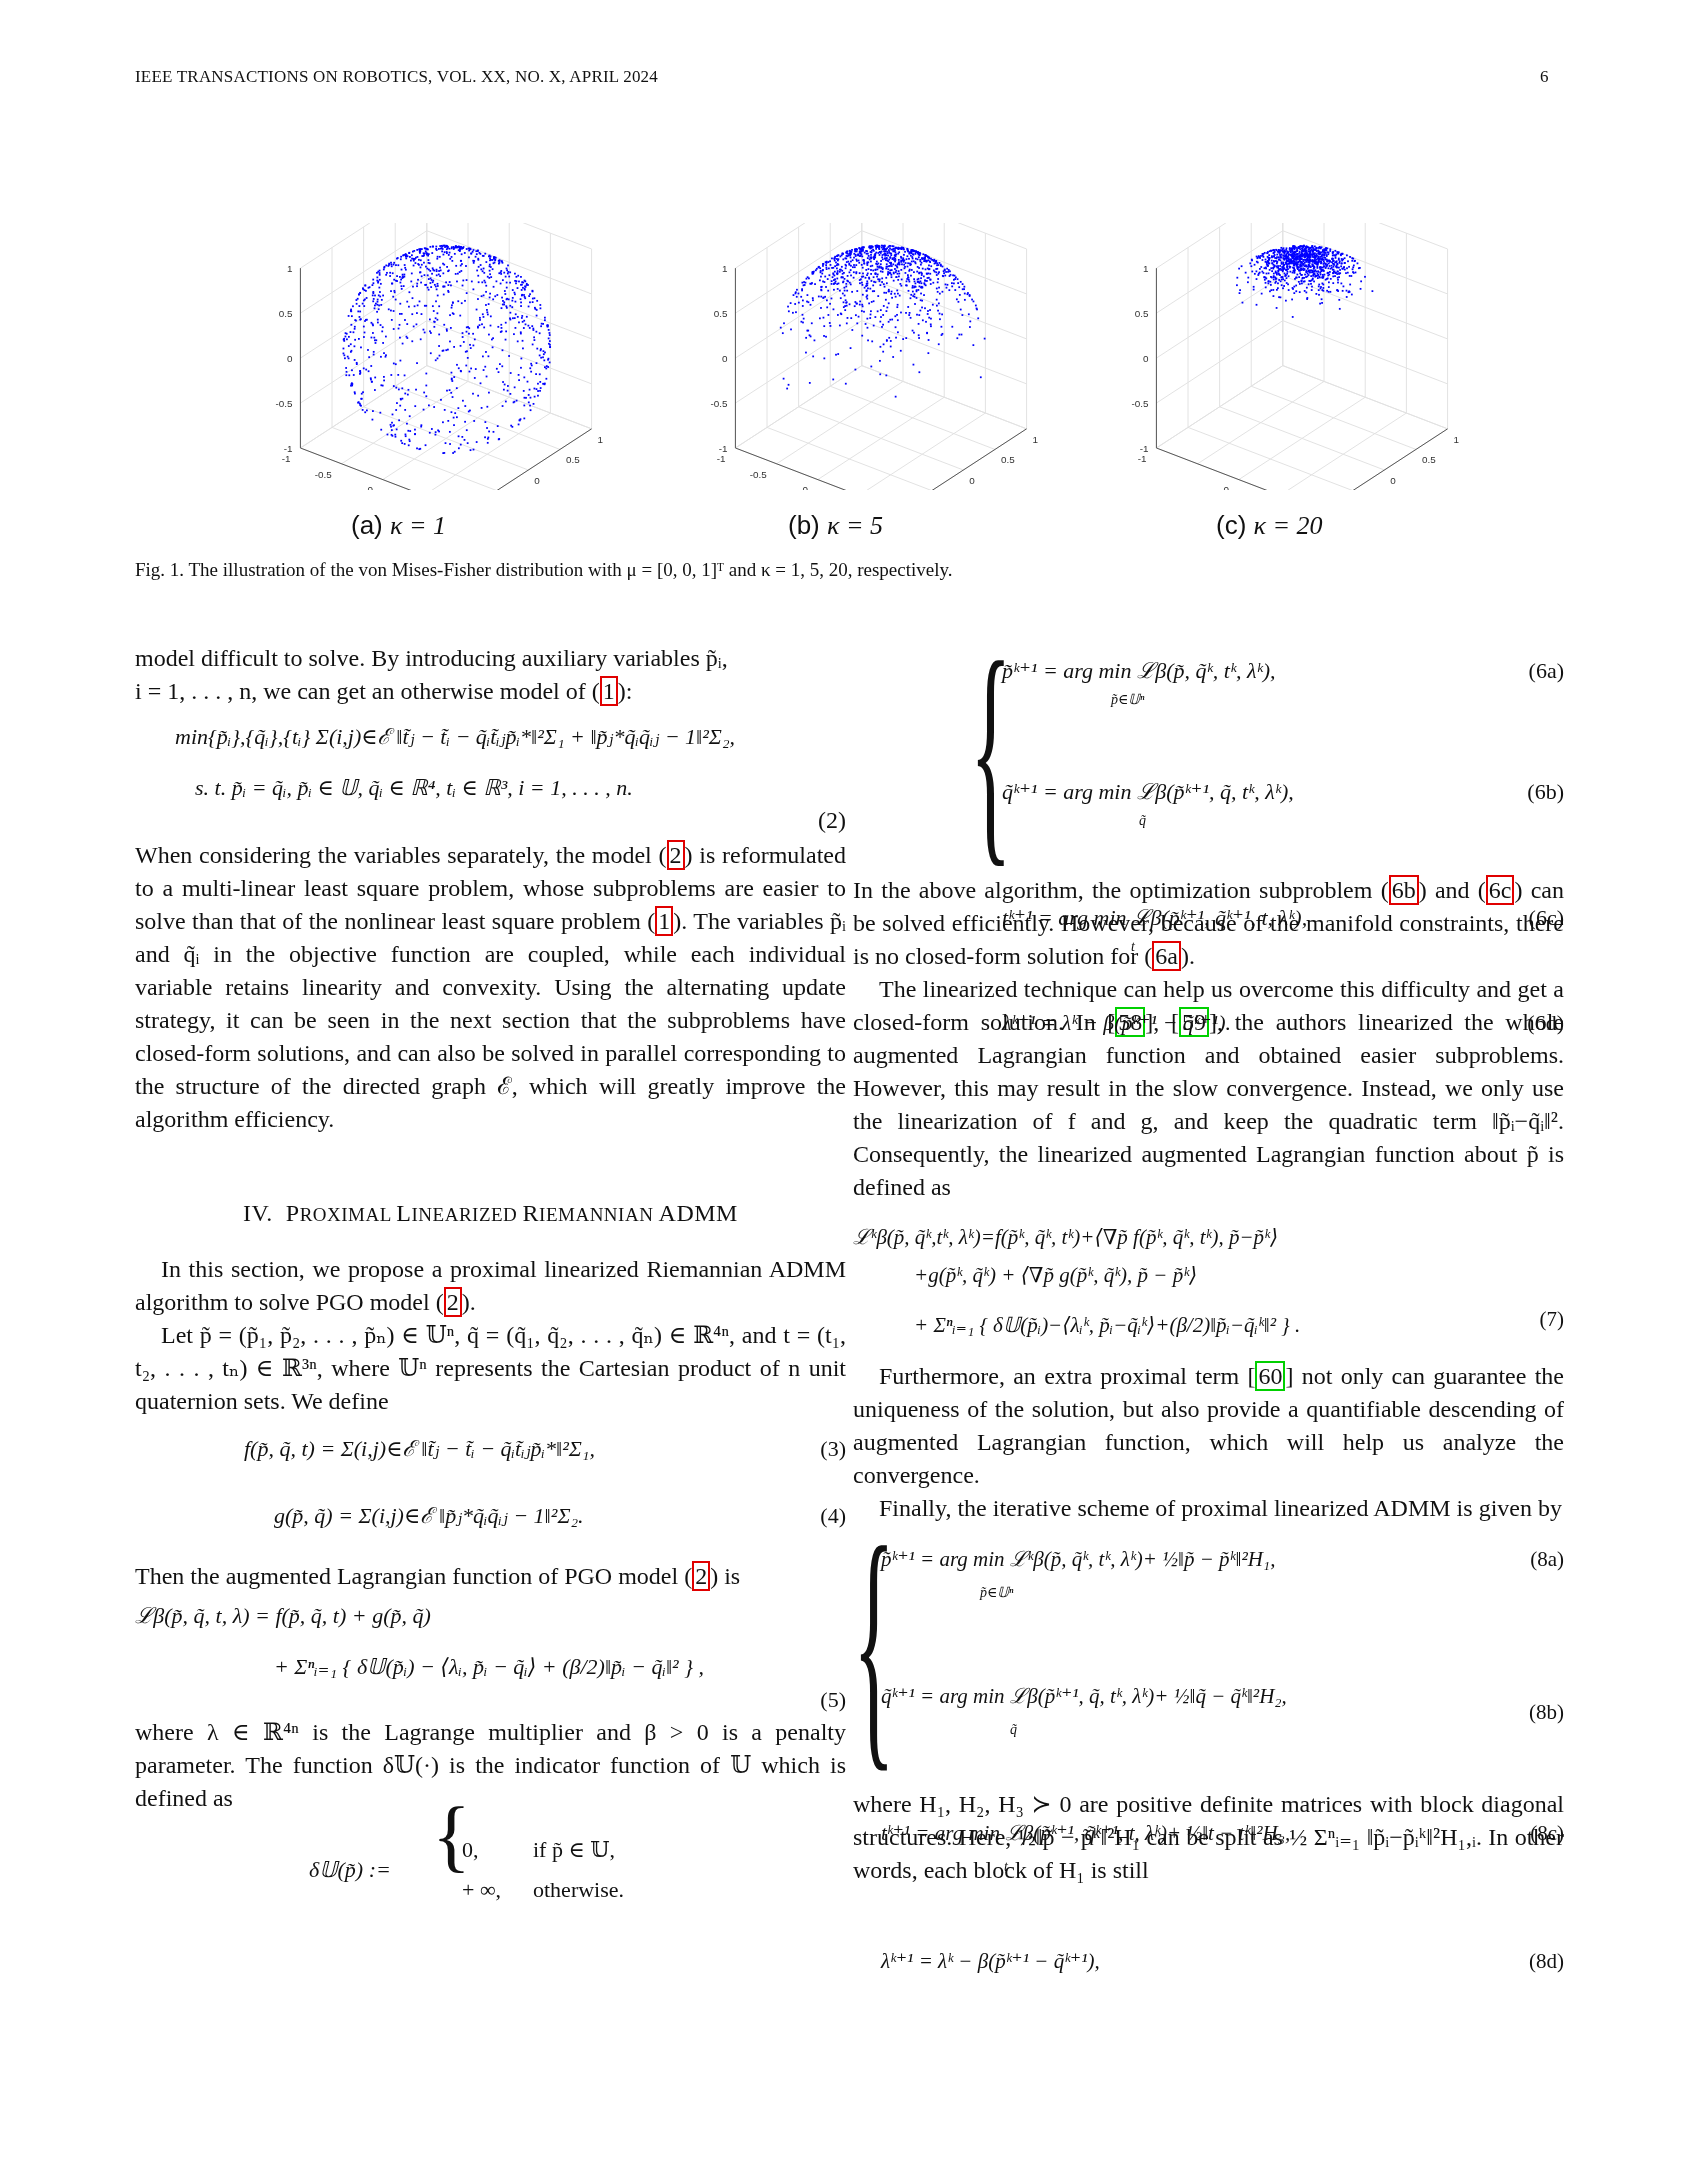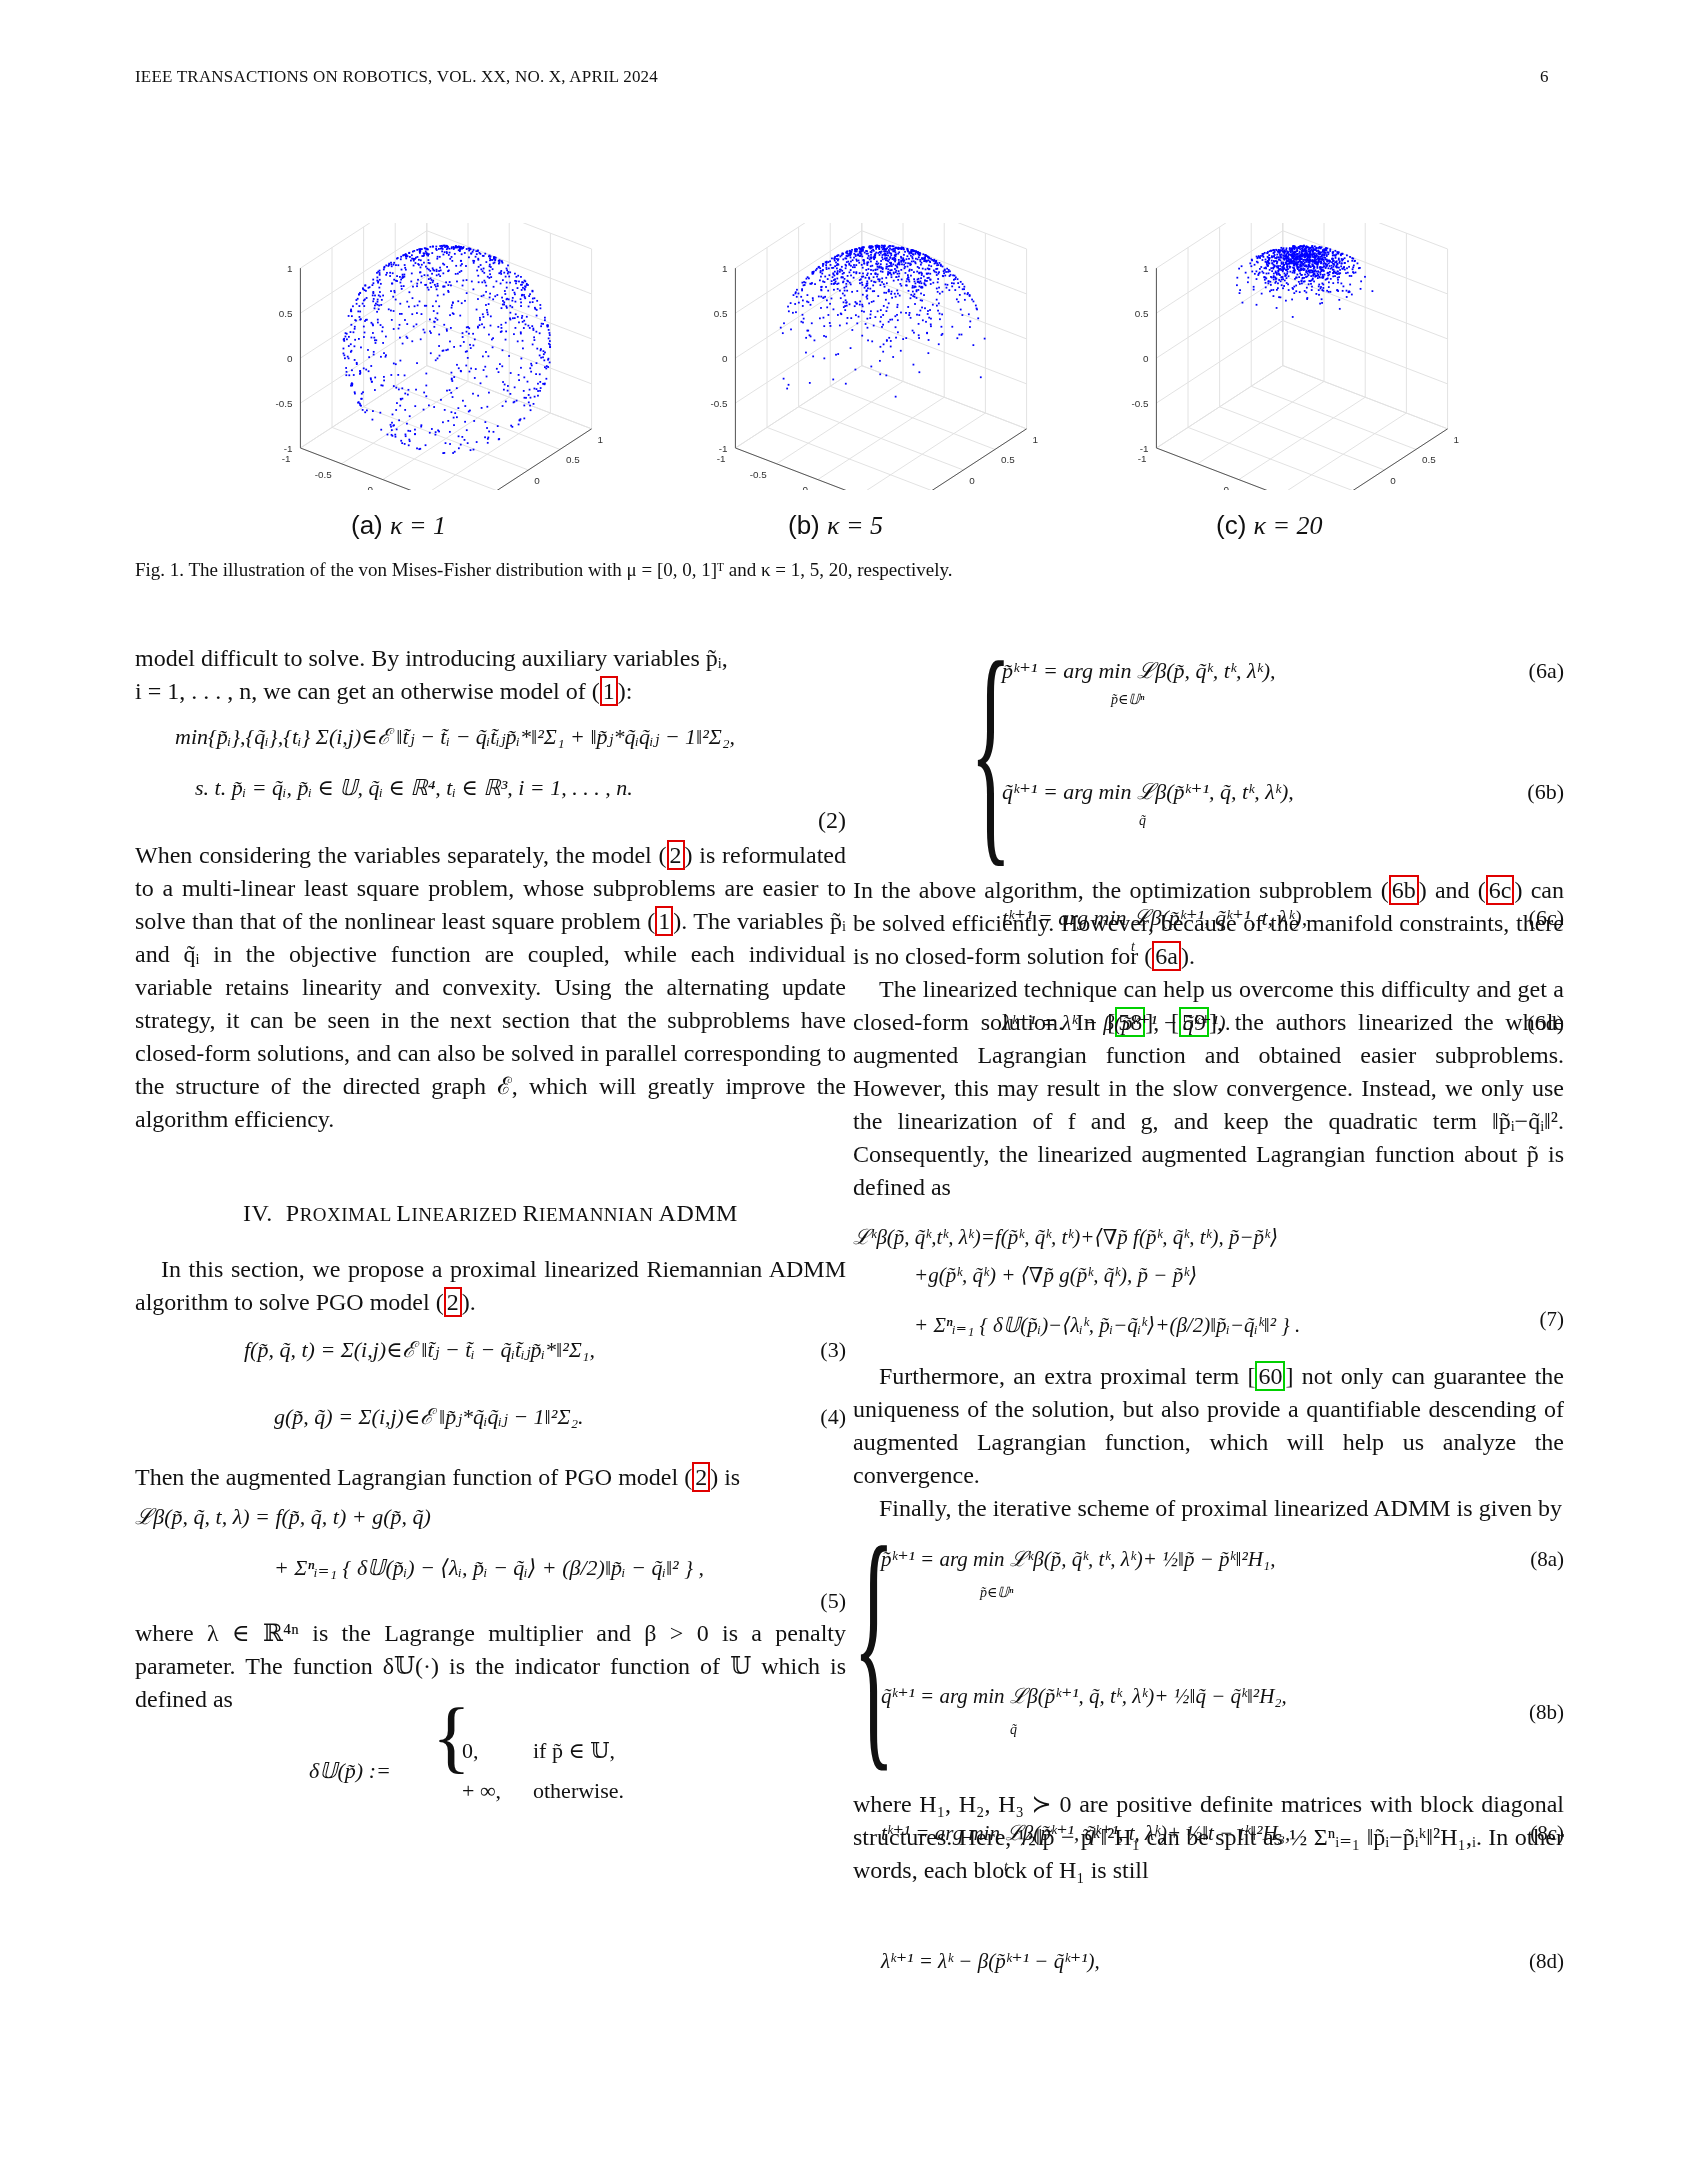--- a/index.html
+++ b/index.html
@@ -3223,20 +3223,21 @@
   </p>
 
   <div class="sec" style="margin-top:61px;">
     <span>IV.</span>&nbsp;
     <span>P</span><span class="sc">ROXIMAL </span><span>L</span><span class="sc">INEARIZED </span><span>R</span><span class="sc">IEMANNIAN </span><span>ADMM</span>
   </div>
 
   <p class="indent" style="margin-top:22px;">
     <span>In this section, we propose a proximal linearized Riemannian ADMM algorithm to solve PGO model (</span><span class="ref">2</span><span>).</span>
   </p>
+  <p class="indent">Let p̃ = (p̃₁, p̃₂, . . . , p̃ₙ) ∈ 𝕌ⁿ, q̃ = (q̃₁, q̃₂, . . . , q̃ₙ) ∈ ℝ⁴ⁿ, and t = (t₁, t₂, . . . , tₙ) ∈ ℝ³ⁿ, where 𝕌ⁿ represents the Cartesian product of n unit quaternion sets. We define</p>
 
   <div class="eq" style="margin-top:14px; padding-left:109px; font-size:22px;">
     <span>f(p̃, q̃, t) =  Σ(i,j)∈ℰ ‖t̃ⱼ − t̃ᵢ − q̃ᵢt̃ᵢⱼp̃ᵢ*‖²Σ₁,</span>
     <span class="eqnum">(3)</span>
   </div>
   <div class="eq" style="margin-top:34px; padding-left:139px; font-size:22px;">
     <span>g(p̃, q̃) =  Σ(i,j)∈ℰ ‖p̃ⱼ*q̃ᵢq̃ᵢⱼ − 1‖²Σ₂.</span>
     <span class="eqnum">(4)</span>
   </div>
 

